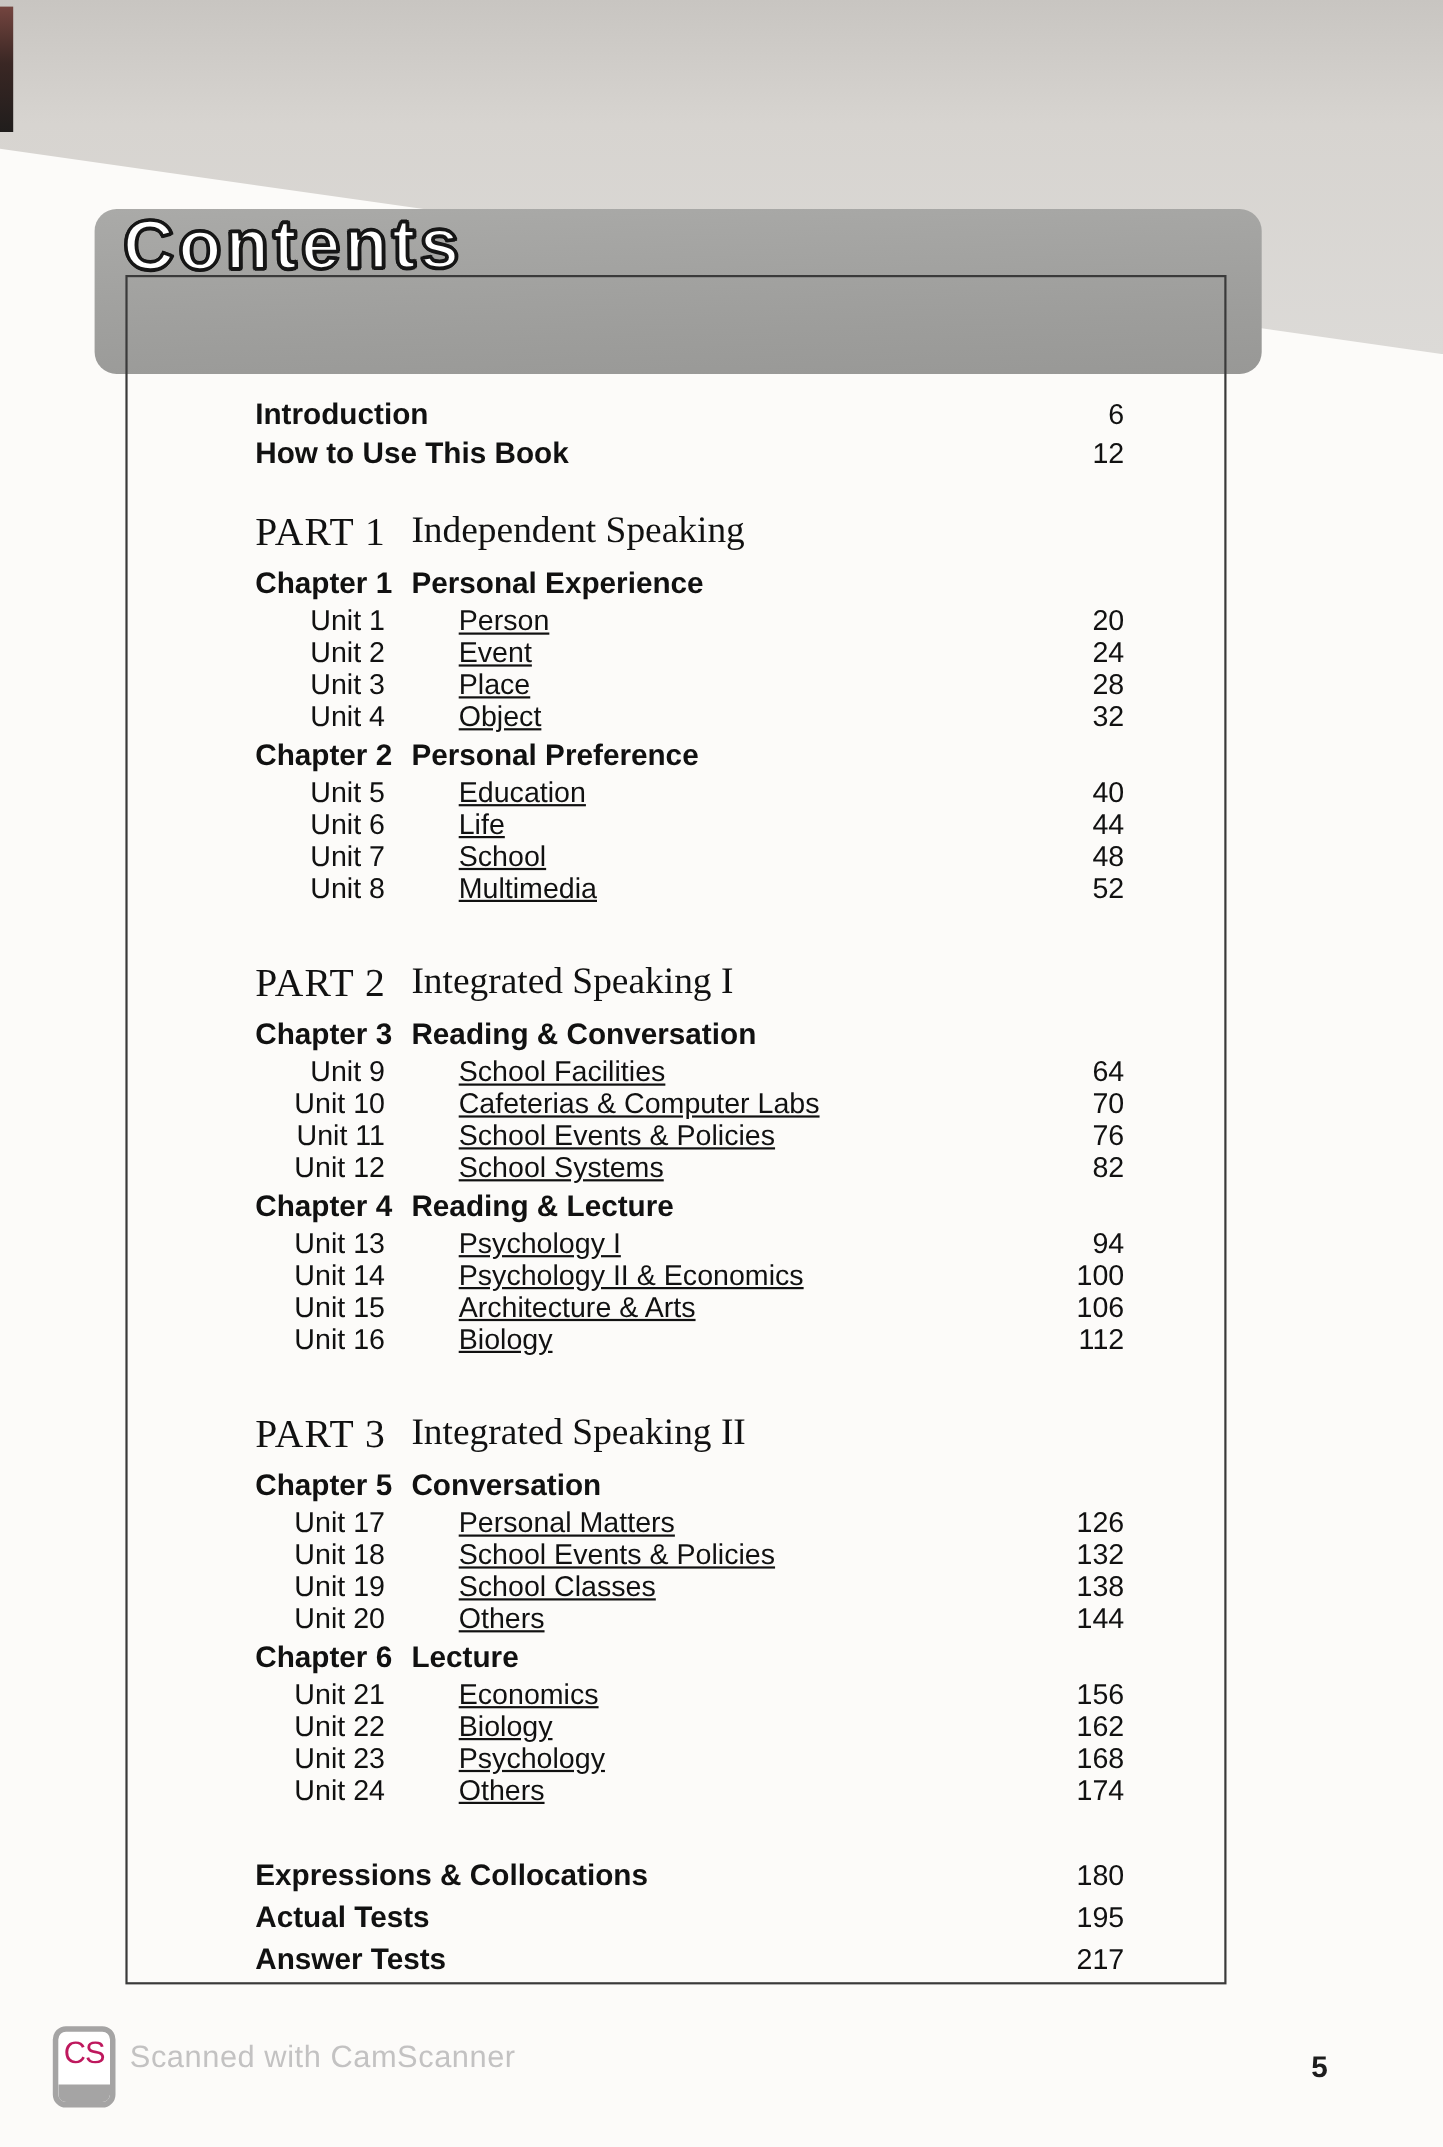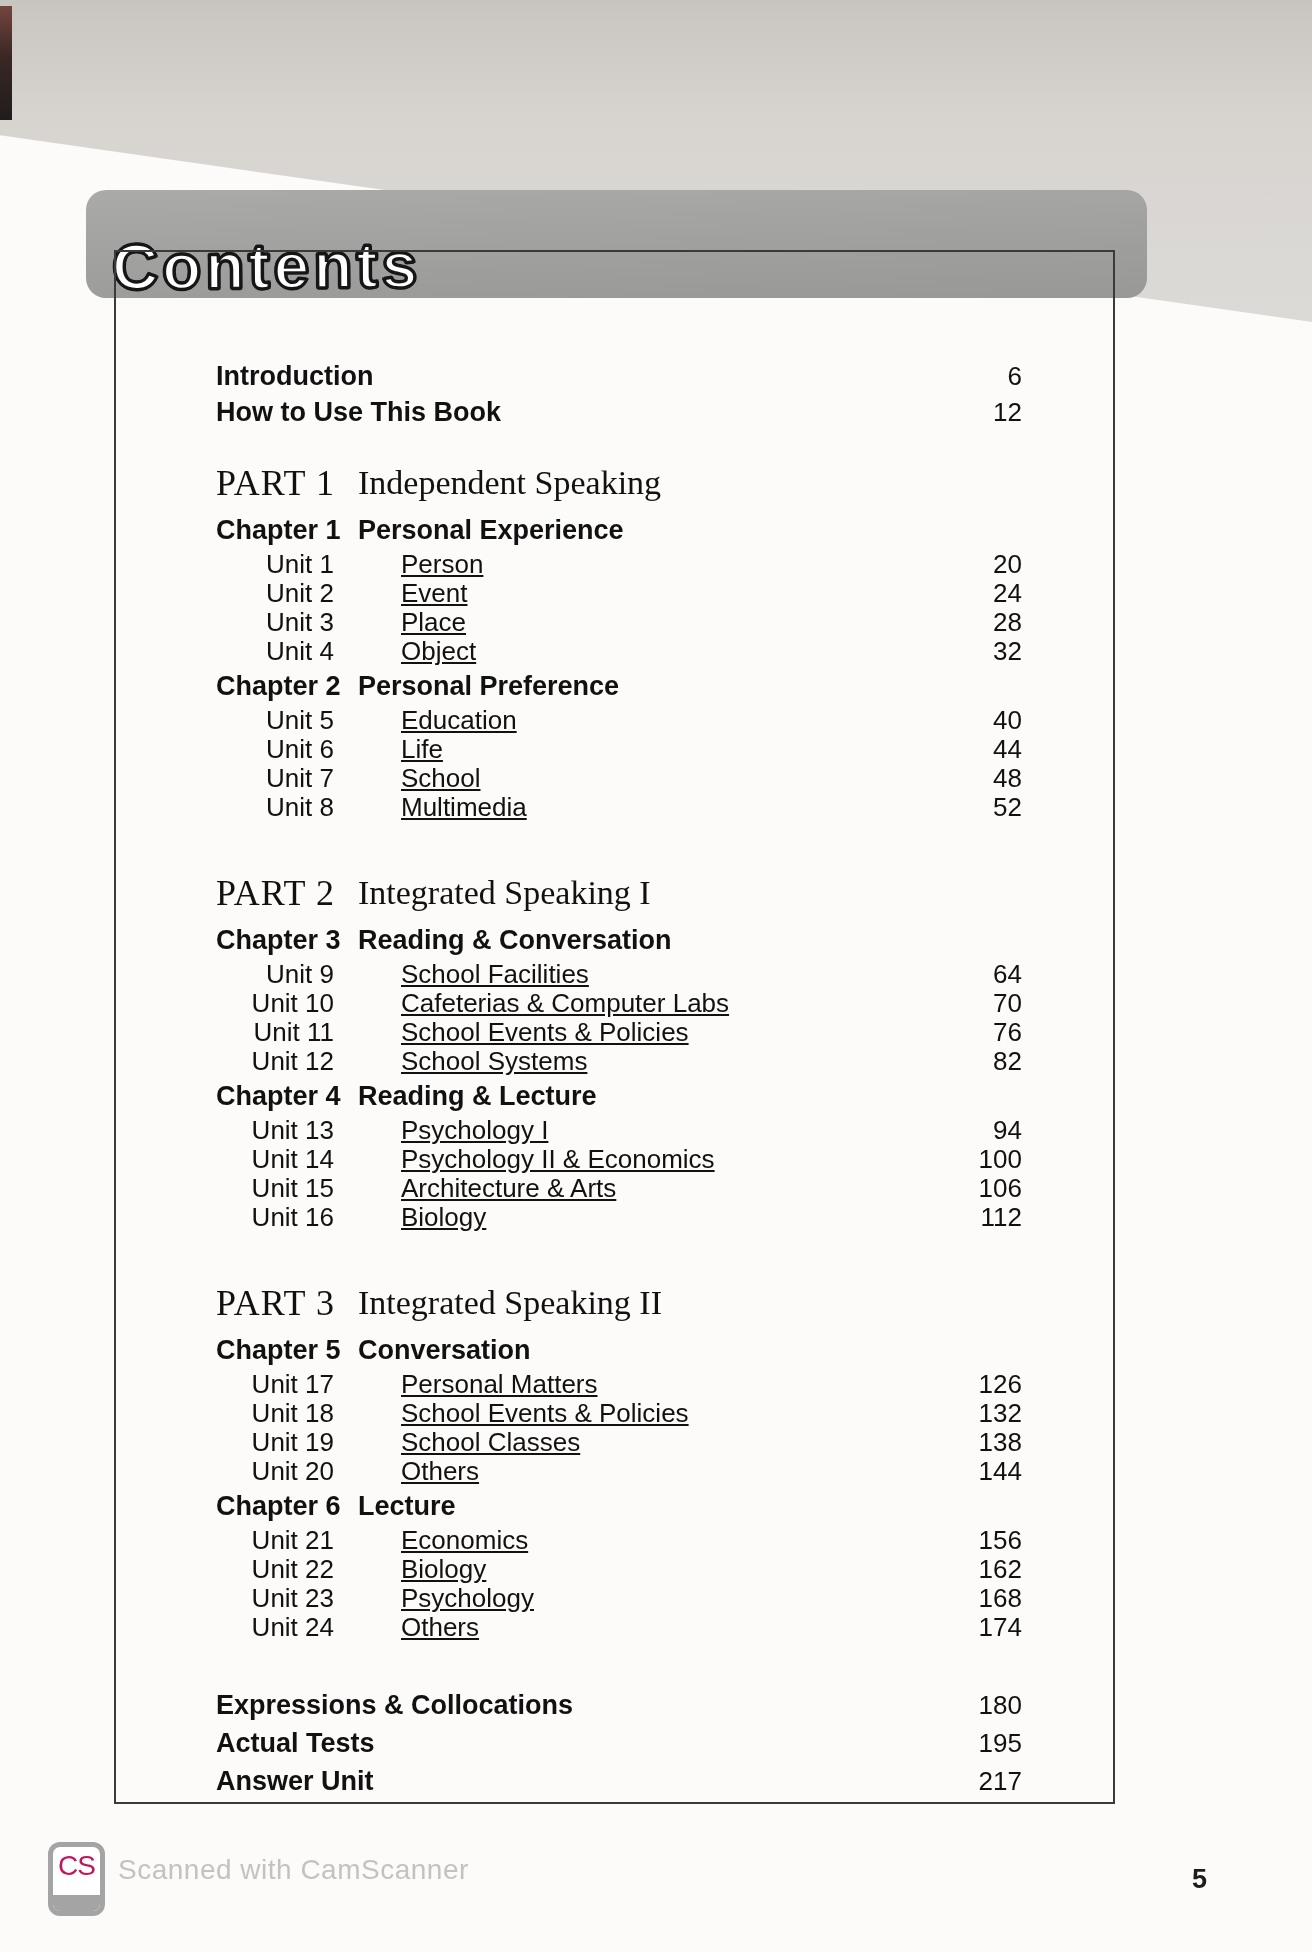--- a/index.html
+++ b/index.html
@@ -14,41 +14,41 @@
     position:absolute;left:0;top:0;width:1312px;height:322px;
     background:linear-gradient(180deg,#c8c5c1 0%,#d7d4d0 35%,#dcdad7 100%);
     clip-path:polygon(0 0,100% 0,100% 100%,0 42%);
   }
   .spine{
     position:absolute;left:0;top:6px;width:12px;height:114px;
     background:linear-gradient(180deg,#74453f 0%,#3a2724 45%,#201d1c 100%);
   }
   
   .contents-bar{
-    position:absolute;left:86px;top:190px;width:1061px;height:108px;
+    position:absolute;left:86px;top:190px;width:1061px;height:150px;
     border-radius:20px;
     background:linear-gradient(178deg,#aaaaa8 0%,#9d9d9b 70%,#989896 100%);
-    display:flex;align-items:flex-end;
+    display:flex;align-items:flex-start;
   }
   .contents-title{
     margin-left:26px;
     font-size:64px;font-weight:bold;letter-spacing:4px;line-height:1;
     color:#ffffff;
     -webkit-text-stroke:3px #161616;
     text-shadow:2px 0 0 #161616,-2px 0 0 #161616,0 2px 0 #161616,0 -2px 0 #161616;
     transform:rotate(-0.4deg);
   }
   
   .content-box{
     position:absolute;left:114px;top:250px;width:1001px;height:1554px;
     border:2px solid #3a3a3a;box-sizing:border-box;
     background:transparent;
   }
   .toc{
-    position:absolute;left:100px;right:91px;top:0;
+    position:absolute;left:116px;right:91px;top:0;
   }
   .front-block{margin-top:106px;}
   .entry-row{display:flex;align-items:center;height:36px;}
   .entry-row .row-label{flex:1;font-weight:bold;font-size:27px;}
   .row-page{width:90px;text-align:right;font-size:26px;font-weight:400;}
   .part-block.first{margin-top:26px;}
   .part-block{margin-top:44px;}
   .part-heading{
     height:54px;display:flex;align-items:center;
     font-family:"Liberation Serif",serif;
@@ -304,21 +304,21 @@
     <div class="back-block">
         <div class="entry-row">
     <div class="row-label">Expressions &amp; Collocations</div>
     <div class="row-page">180</div>
   </div>
         <div class="entry-row">
     <div class="row-label">Actual Tests</div>
     <div class="row-page">195</div>
   </div>
         <div class="entry-row">
-    <div class="row-label">Answer Unit</div>
+    <div class="row-label">Answer Tests</div>
     <div class="row-page">217</div>
   </div>
       </div>
   </div>
 </div>
 
 <div class="cs-logo">
   <div class="cs-logo-text">CS</div>
   <div class="cs-logo-base"></div>
 </div>

